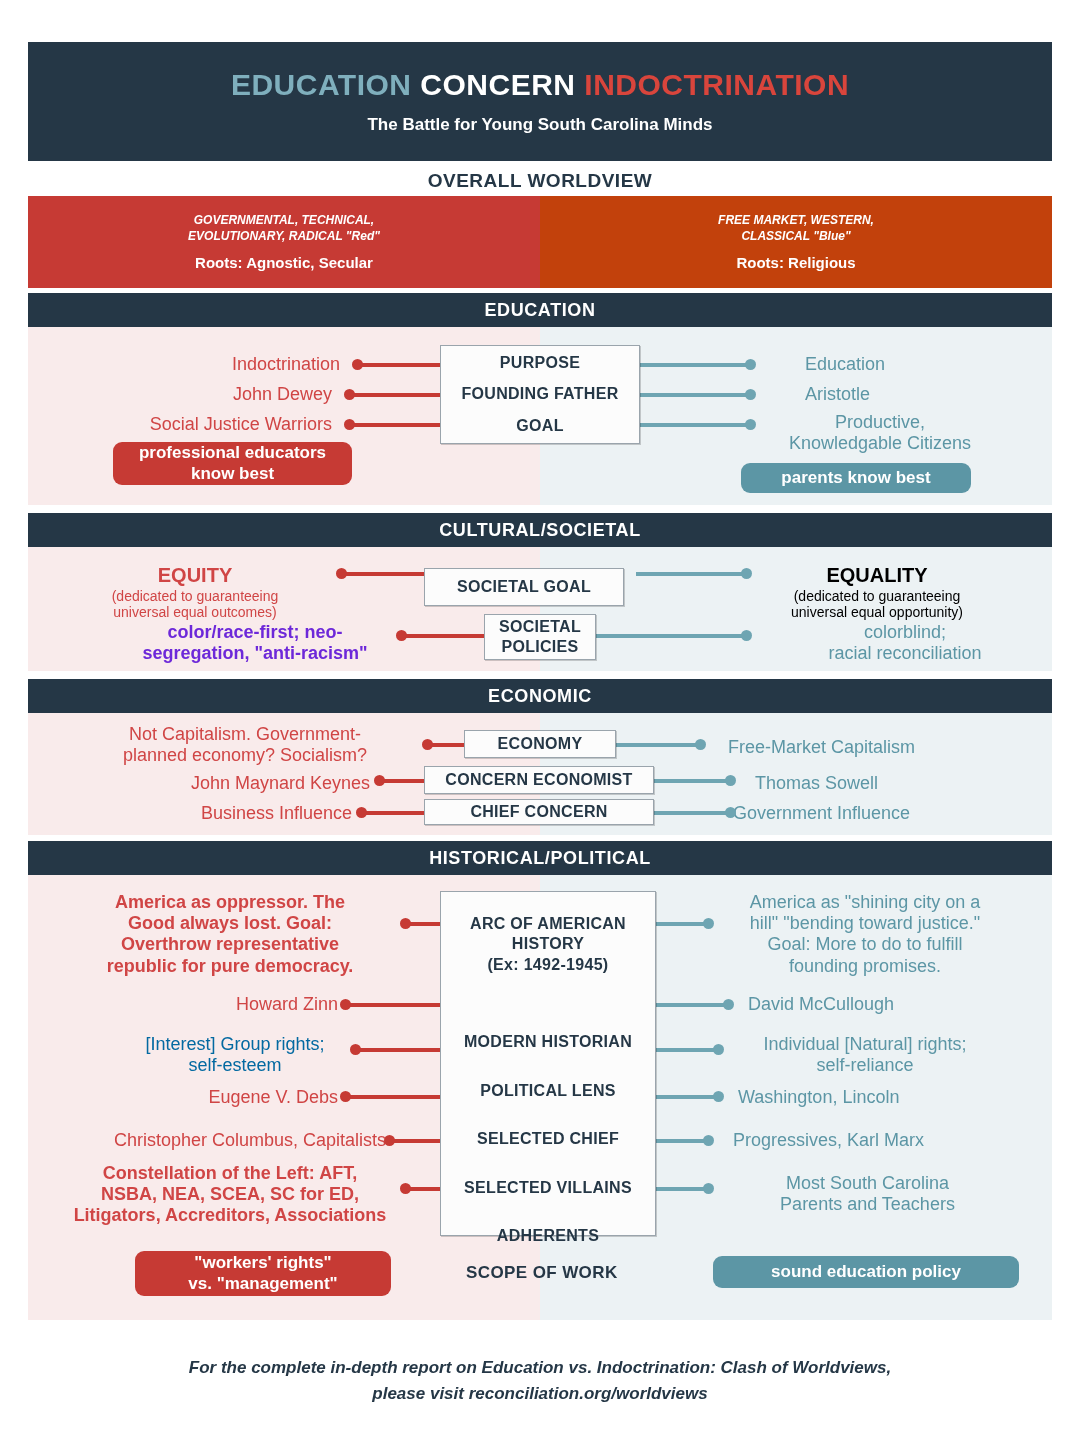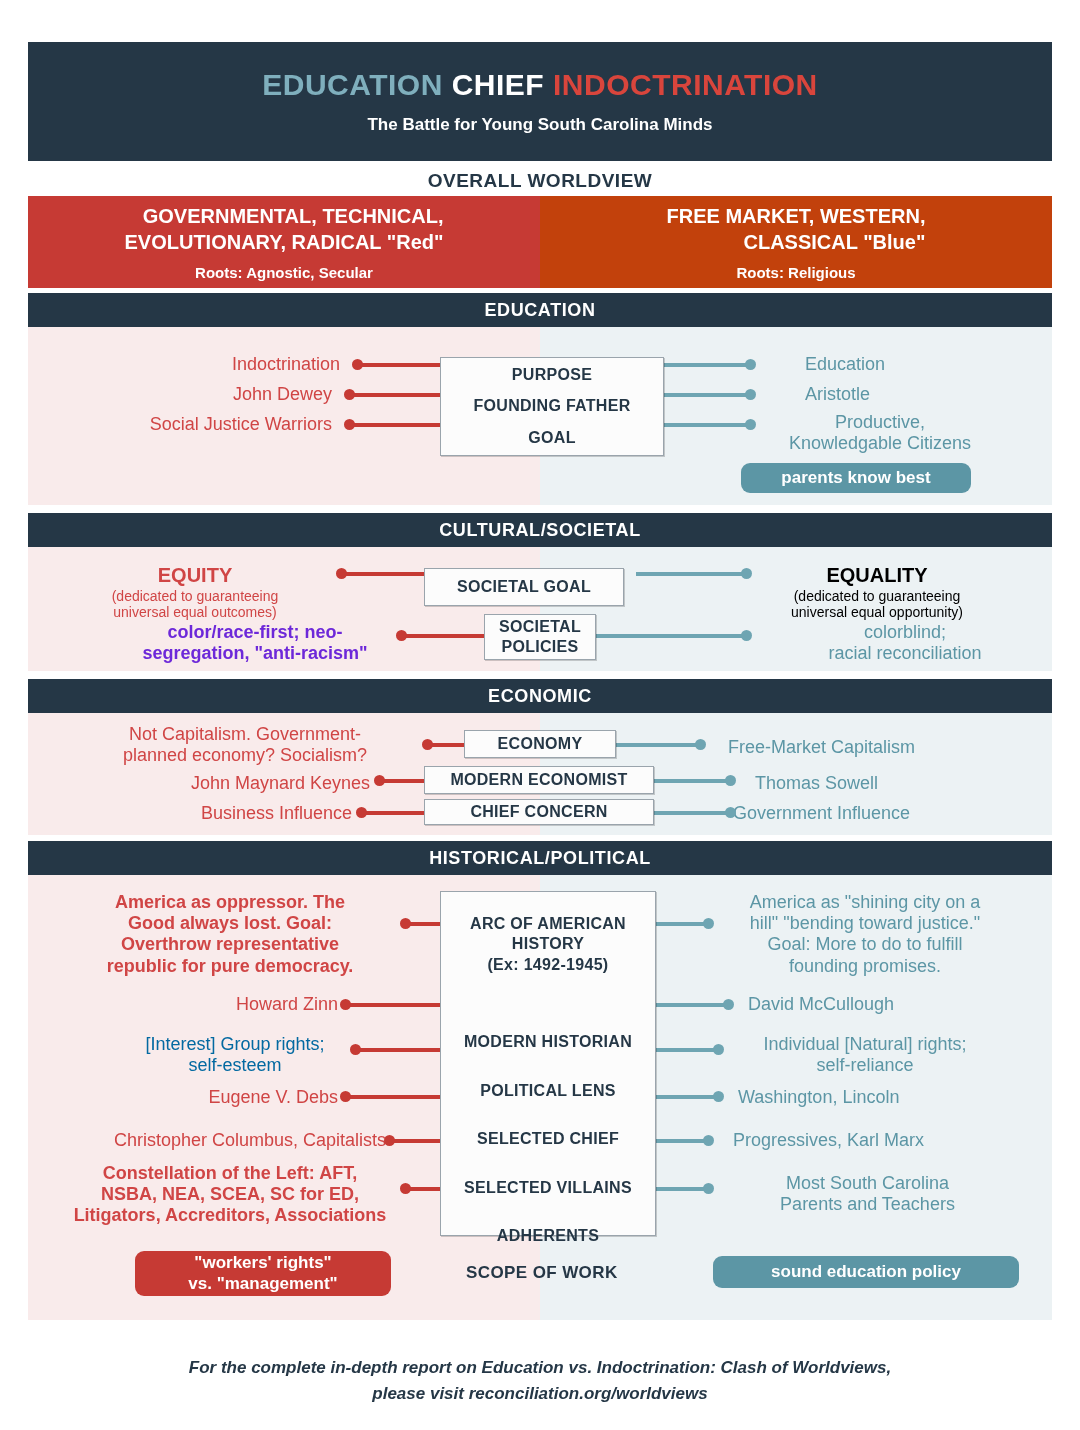--- a/index.html
+++ b/index.html
@@ -38,21 +38,21 @@
   .ow-row {
     position: absolute; left: 28px; top: 196px;
     width: 1024px; height: 92px; display: flex;
   }
   .ow-half {
     width: 512px; display: flex; flex-direction: column;
     align-items: center; justify-content: center; color: #fff;
   }
   .ow-left  { background: #C63A34; }
   .ow-right { background: #c2410c; }
-  .ow-main { font-size: 20px; font-weight: bold; line-height: 1.32; text-align: right; }
+  .ow-main { font-size: 12px; font-weight: bold; line-height: 1.32; text-align: center; font-style: italic; }
   .ow-roots { font-size: 15px; font-weight: bold; margin-top: 9px; }
 
   
   .sec-header {
     position: absolute; left: 28px; width: 1024px; height: 34px;
     background: #253746; color: #ffffff;
     font-size: 18px; font-weight: bold; letter-spacing: .6px;
     display: flex; align-items: center; justify-content: center;
   }
 
@@ -114,21 +114,21 @@
   }
 </style>
 </head>
 <body>
 
 <div class="page">
 
   <div class="title-banner">
     <div class="title-line">
       <span class="t-edu">EDUCATION</span>
-      <span class="t-vs">CHIEF</span>
+      <span class="t-vs">CONCERN</span>
       <span class="t-ind">INDOCTRINATION</span>
     </div>
     <div class="subtitle">The Battle for Young South Carolina Minds</div>
   </div>
 
   <div class="ow-title">OVERALL WORLDVIEW</div>
   <div class="ow-row">
     <div class="ow-half ow-left">
       <div class="ow-main">GOVERNMENTAL, TECHNICAL,<br>EVOLUTIONARY, RADICAL "Red"</div>
       <div class="ow-roots">Roots: Agnostic, Secular</div>
@@ -152,33 +152,34 @@
   <div class="conn conn-red" style="left:352px;top:423px;width:88px"></div>
   <div class="dot  dot-red" style="left:344px;top:419px"></div>
 
   <div class="conn conn-blue" style="left:640px;top:363px;width:110px"></div>
   <div class="dot  dot-blue" style="left:745px;top:359px"></div>
   <div class="conn conn-blue" style="left:640px;top:393px;width:110px"></div>
   <div class="dot  dot-blue" style="left:745px;top:389px"></div>
   <div class="conn conn-blue" style="left:640px;top:423px;width:110px"></div>
   <div class="dot  dot-blue" style="left:745px;top:419px"></div>
 
-  <div class="cbox" style="left:440px;top:357px;width:224px;height:99px">
+  <div class="cbox" style="left:440px;top:345px;width:200px;height:99px">
     <div class="cbox-line" style="margin-bottom:11px">PURPOSE</div>
     <div class="cbox-line" style="margin-bottom:11px">FOUNDING FATHER</div>
     <div class="cbox-line">GOAL</div>
   </div>
 
   <div class="side-text side-left" style="top:354px;right:740px">Indoctrination</div>
   <div class="side-text side-left" style="top:384px;right:748px">John Dewey</div>
   <div class="side-text side-left" style="top:414px;right:748px">Social Justice Warriors</div>
   <div class="side-text side-right" style="top:354px;left:805px">Education</div>
   <div class="side-text side-right" style="top:384px;left:805px">Aristotle</div>
   <div class="side-text side-right centered" style="top:412px;left:755px;width:250px">Productive,<br>Knowledgable Citizens</div>
 
+  <div class="pill pill-red" style="left:113px;top:442px;width:239px;height:43px">professional educators<br>know best</div>
   <div class="pill pill-blue" style="left:741px;top:463px;width:230px;height:30px">parents know best</div>
 
   <div class="sec-header" style="top:513px">CULTURAL/SOCIETAL</div>
   <div class="sec-body" style="top:547px;height:124px">
     <div class="bg-left"></div>
     <div class="bg-right"></div>
   </div>
 
   <div class="conn conn-red" style="left:344px;top:572px;width:92px"></div>
   <div class="dot  dot-red" style="left:336px;top:568px"></div>
@@ -229,21 +230,21 @@
 
   <div class="conn conn-red" style="left:364px;top:811px;width:64px"></div>
   <div class="dot  dot-red" style="left:356px;top:807px"></div>
   <div class="conn conn-blue" style="left:654px;top:811px;width:76px"></div>
   <div class="dot  dot-blue" style="left:725px;top:807px"></div>
 
   <div class="cbox" style="left:464px;top:730px;width:152px;height:28px">
     <div class="cbox-line">ECONOMY</div>
   </div>
   <div class="cbox" style="left:424px;top:766px;width:230px;height:28px">
-    <div class="cbox-line">MODERN ECONOMIST</div>
+    <div class="cbox-line">CONCERN ECONOMIST</div>
   </div>
   <div class="cbox" style="left:424px;top:799px;width:230px;height:26px">
     <div class="cbox-line">CHIEF CONCERN</div>
   </div>
 
   <div class="side-text centered" style="top:724px;left:80px;width:330px;color:#D04545">Not Capitalism. Government-<br>planned economy? Socialism?</div>
   <div class="side-text side-left" style="top:773px;right:710px">John Maynard Keynes</div>
   <div class="side-text side-left" style="top:803px;right:728px">Business Influence</div>
   <div class="side-text side-right" style="top:737px;left:728px">Free-Market Capitalism</div>
   <div class="side-text side-right" style="top:773px;left:755px">Thomas Sowell</div>

